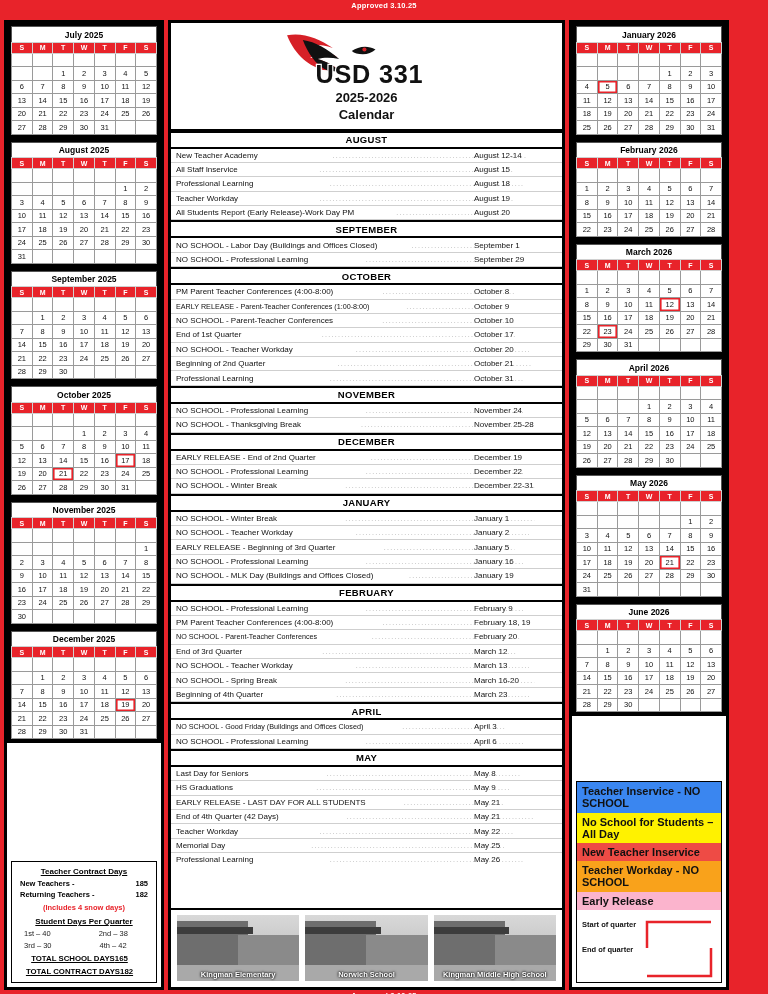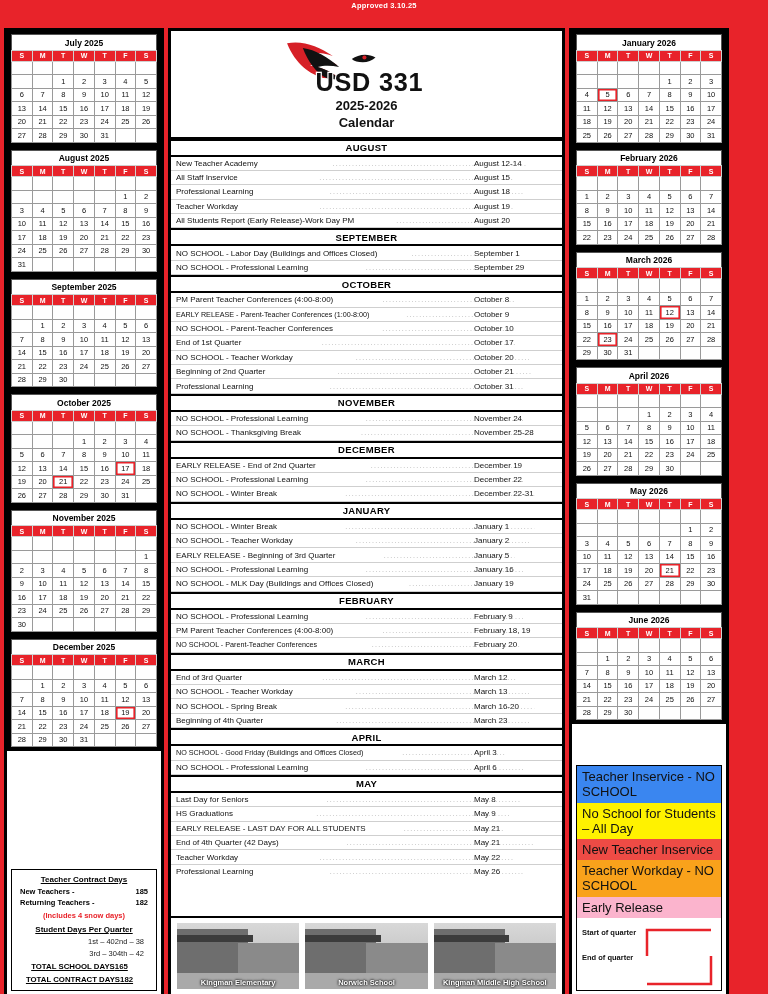--- a/index.html
+++ b/index.html
@@ -6,21 +6,21 @@
   html, body { margin: 0; padding: 0; }
   body {
     width: 768px; height: 994px;
     background: #e8232a;
     font-family: "Liberation Sans", sans-serif;
     overflow: hidden;
   }
 
   
   .approval-bar {
-    height: 28px; width: 100%;
+    height: 20px; width: 100%;
     background: #e8232a;
     color: #ffffff;
     font-size: 7.5px; font-weight: bold;
     text-align: center;
     line-height: 12px;
     letter-spacing: .2px;
   }
 
   .page {
     width: 733px; height: 970px;
@@ -182,37 +182,37 @@
     margin: 1px 0 3px 0;
   }
   .contract .row {
     display: flex; justify-content: space-between;
     font-size: 7.5px; font-weight: bold; margin: 2.5px 2px;
   }
   .contract .note {
     color: #e8232a; font-size: 7.5px; font-weight: bold; margin: 4px 0 5px 0;
   }
   .contract .qrow {
-    display: flex; justify-content: flex-end;
-    font-size: 7.5px; margin: 3px 6px; color: #222;
+    display: flex; justify-content: flex-start;
+    font-size: 7.5px; margin: 3px 6px; color: #222; gap: 48px;
   }
   .contract .trow {
     display: flex; justify-content: center;
     font-size: 7.8px; font-weight: bold; margin: 4px 9px 1px 0;
   }
   .contract .trow span { text-decoration: underline; }
 
   
   .legend {
     margin: 3px 4px 4px 4px;
     border: 1.5px solid #000;
     background: #fff;
   }
   .legend .lrow {
-    font-size: 13px; font-weight: normal; color: #111;
+    font-size: 11px; font-weight: bold; color: #111;
     padding: 3.2px 5px;
   }
   .legend .lrow.blue   { background: #3a86f0; }
   .legend .lrow.yellow { background: #fff200; }
   .legend .lrow.red    { background: #ee4b45; }
   .legend .lrow.orange { background: #f9a21b; }
   .legend .lrow.pink   { background: #fbb4cd; }
   .legend .qbox {
     position: relative; height: 72px; padding: 10px 5px 0 5px;
   }
@@ -862,21 +862,20 @@
         <div class="evt">
           <span class="label">PM Parent Teacher Conferences (4:00-8:00)</span>
           <span class="dots">............................................................</span>
           <span class="date">February 18, 19</span>
         </div>
         <div class="evt small">
           <span class="label">NO SCHOOL - Parent-Teacher Conferences</span>
           <span class="dots">............................................................</span>
           <span class="date">February 20</span>
         </div>
-        <div class="month-head">MARCH</div>
         <div class="evt">
           <span class="label">End of 3rd Quarter</span>
           <span class="dots">............................................................</span>
           <span class="date">March 12</span>
         </div>
         <div class="evt">
           <span class="label">NO SCHOOL - Teacher Workday</span>
           <span class="dots">............................................................</span>
           <span class="date">March 13</span>
         </div>
@@ -919,20 +918,25 @@
         </div>
         <div class="evt">
           <span class="label">End of 4th Quarter (42 Days)</span>
           <span class="dots">............................................................</span>
           <span class="date">May 21</span>
         </div>
         <div class="evt">
           <span class="label">Teacher Workday</span>
           <span class="dots">............................................................</span>
           <span class="date">May 22</span>
+        </div>
+        <div class="evt">
+          <span class="label">Memorial Day</span>
+          <span class="dots">............................................................</span>
+          <span class="date">May 25</span>
         </div>
         <div class="evt">
           <span class="label">Professional Learning</span>
           <span class="dots">............................................................</span>
           <span class="date">May 26</span>
         </div>
       </div>
     <div class="photos" id="photos">
         <div class="photo">
           <div class="ph-sky"></div>

